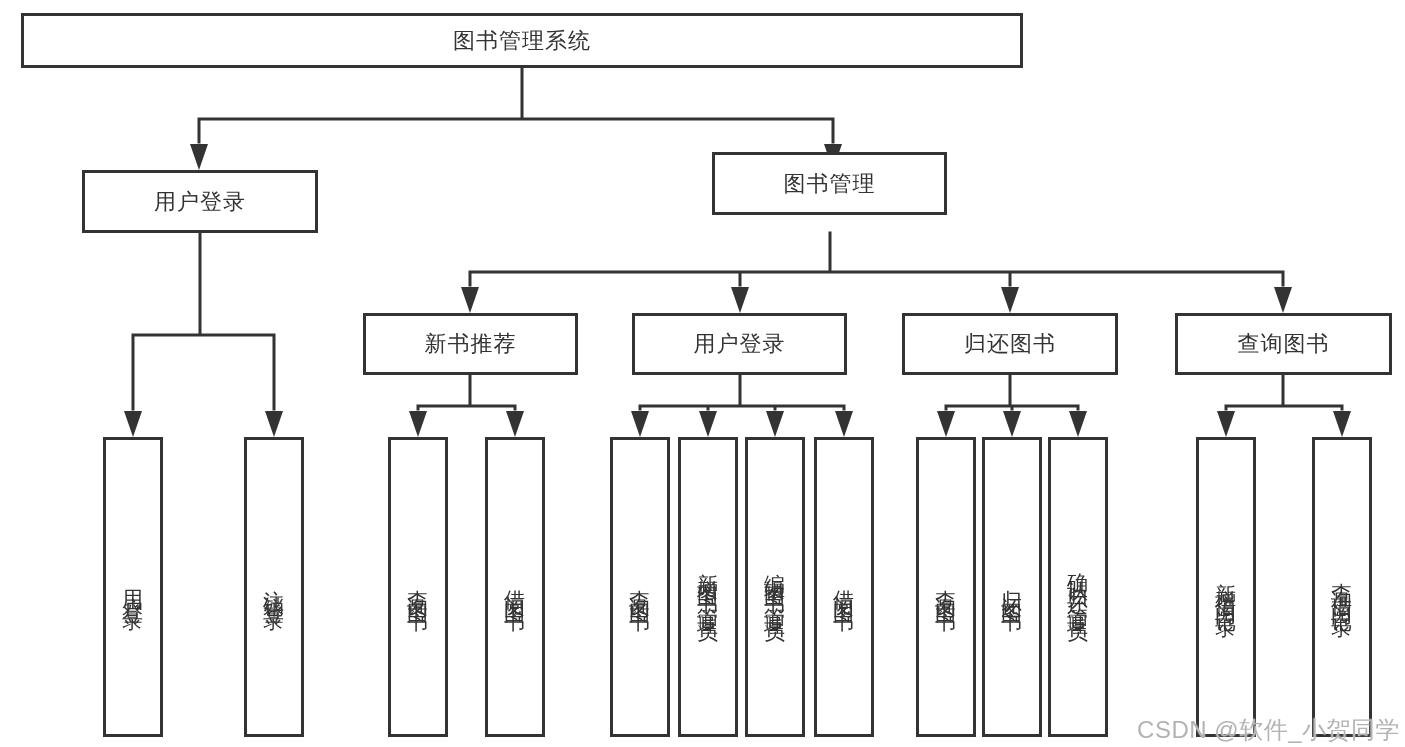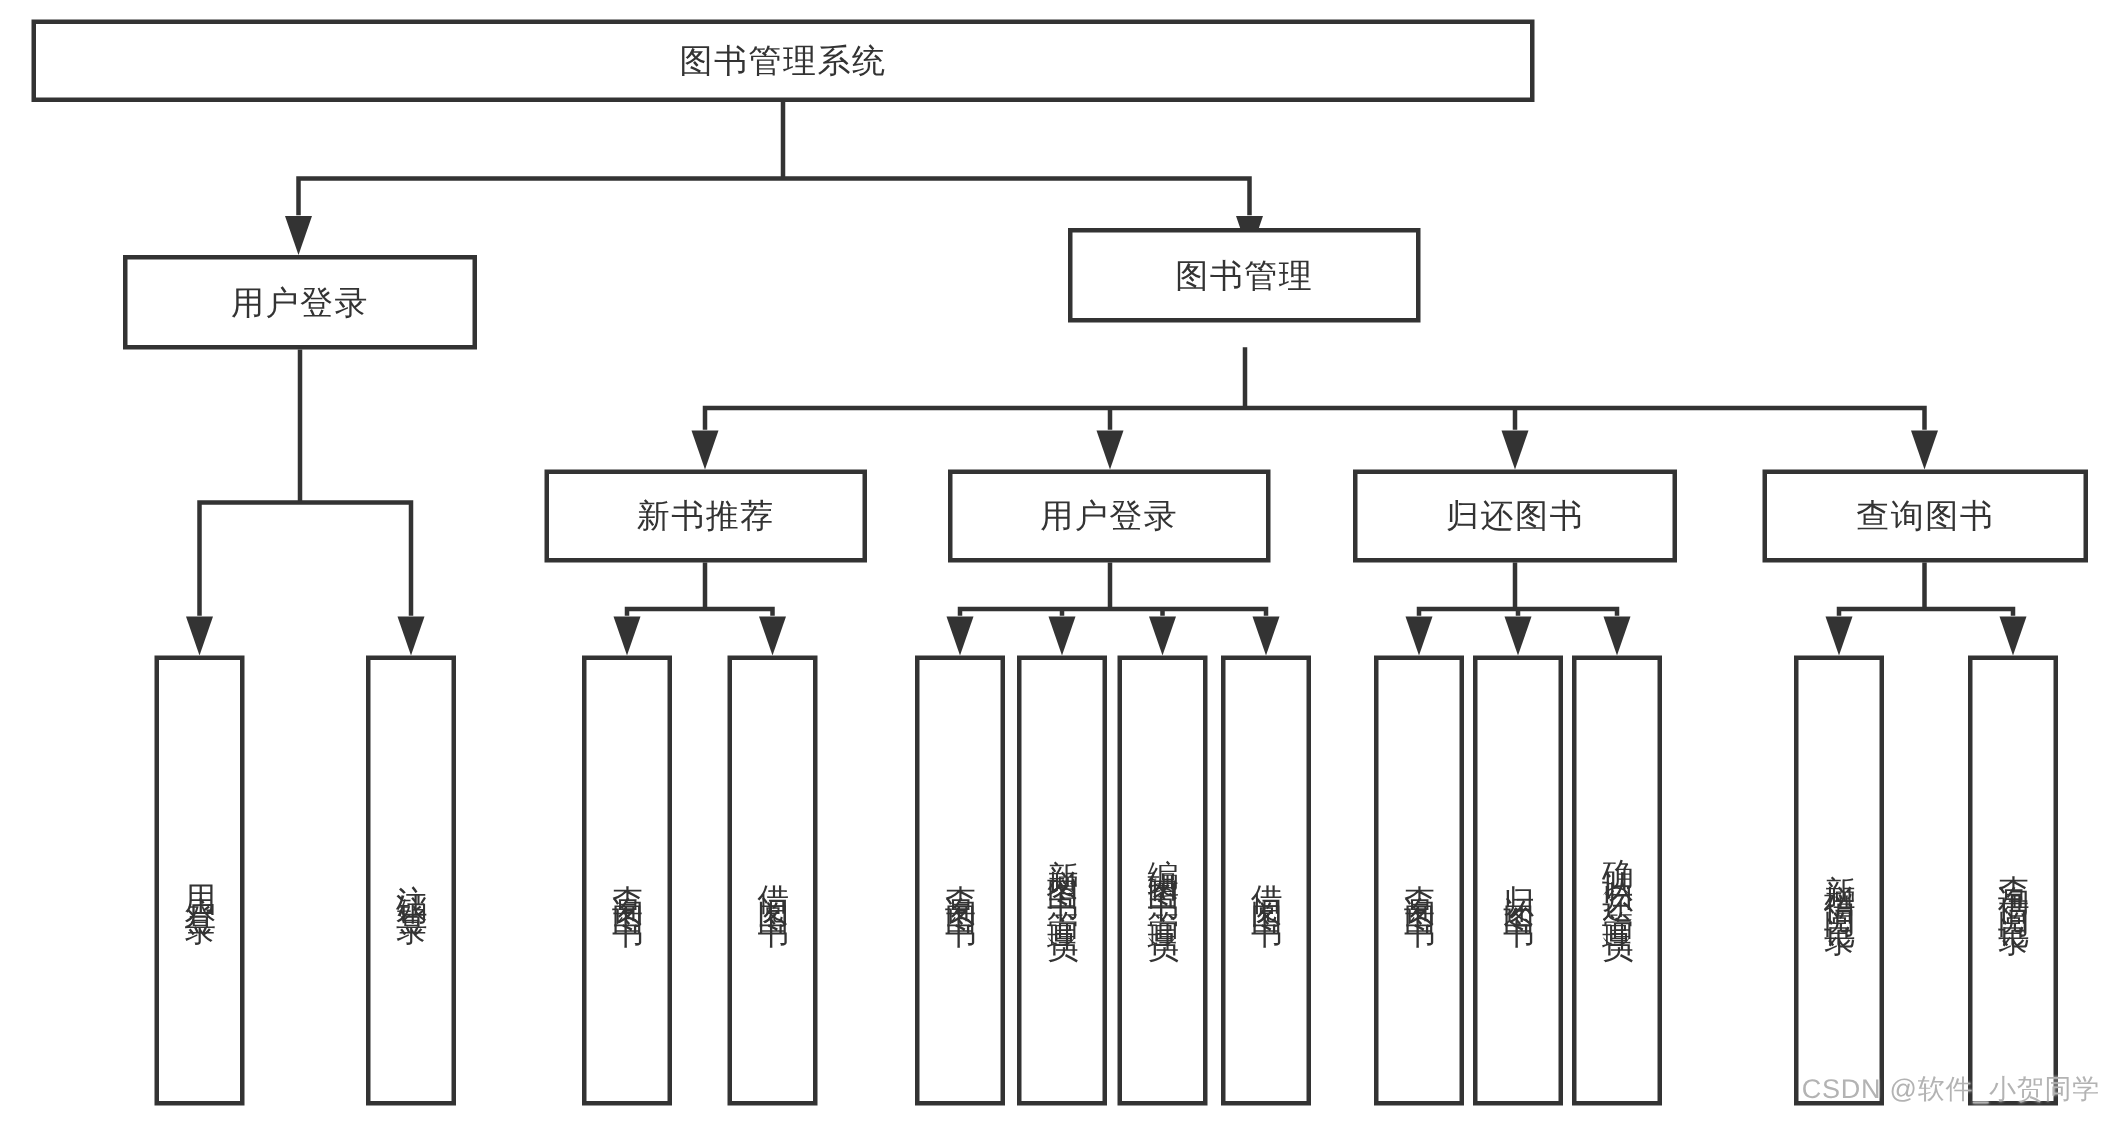--- a/index.html
+++ b/index.html
@@ -33,21 +33,21 @@
   .node.v .vtext{
     writing-mode:vertical-rl;
     text-orientation:mixed;
     letter-spacing:7px;
     line-height:1;
     max-height:288px;
   }
   .watermark{
     position:absolute;
     right:5px;top:714px;
-    font-size:18px;
+    font-size:24px;
     color:var(--watermark);
     letter-spacing:0.5px;
     text-shadow:0 0 2px #ffffff;
     white-space:nowrap;
   }
 </style>
 </head>
 <body>
 
 <div class="canvas">

